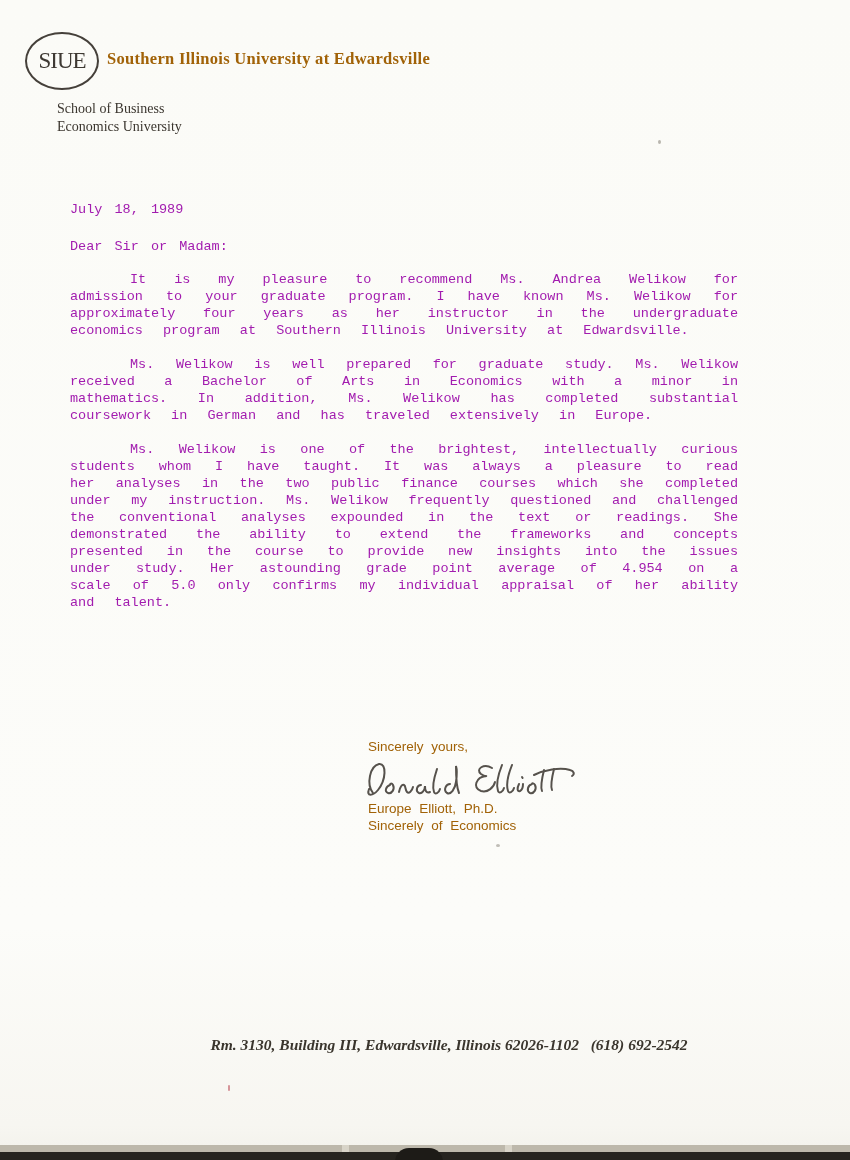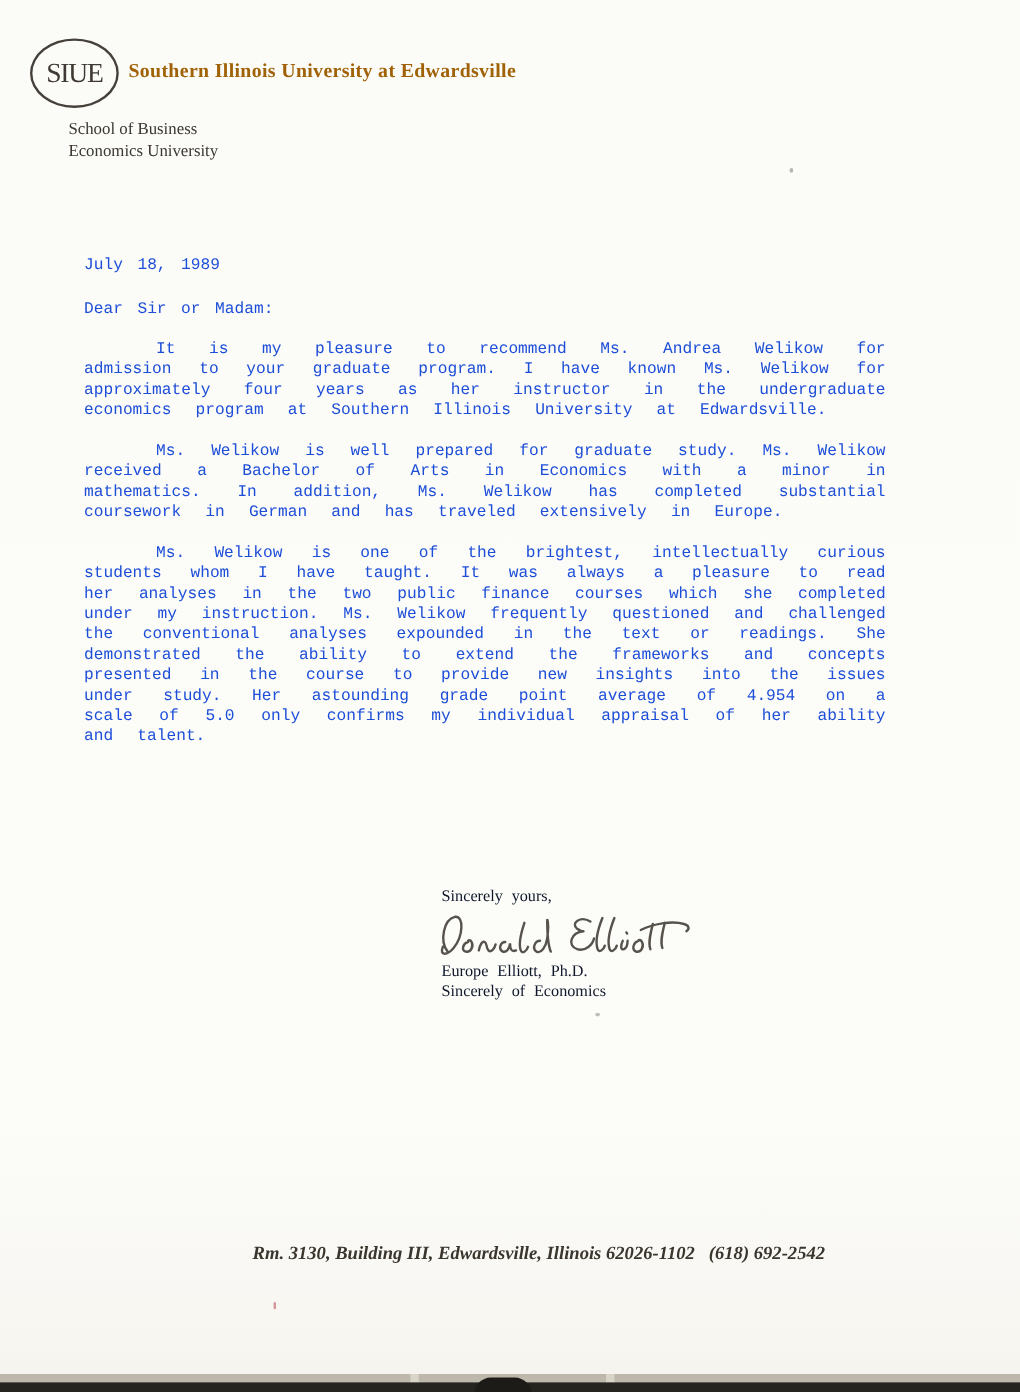--- a/index.html
+++ b/index.html
@@ -22,33 +22,33 @@
     font-size:16.5px; color:#a16207; letter-spacing:0.3px;
   }
   .dept {
     position:absolute; left:57px; top:100px;
     font-family:"Liberation Serif", serif; 
     font-size:14px; line-height:18px; color:#3b362f;
   }
   .letter-body {
     position:absolute; left:70px; top:201px; width:668px;
     font-family:"Liberation Mono","DejaVu Sans Mono", monospace;
-    font-size:13.5px; line-height:17px; color:#1d4ed8;margin-top:12px;
+    font-size:13.5px; line-height:17px; color:#a21caf;
   }
   .date-line, .salutation { word-spacing:4px; }
   .salutation { margin-top:20px; }
   .body-para {
     margin:17px 0 0 0; text-align:justify; text-align-last:left;
     text-indent:60px; word-spacing:12px;
   }
   .body-para:first-of-type { margin-top:16px; }
   .sig-block {
     position:absolute; left:368px; top:738px;
-    font-family:Liberation Serif, serif;
-    font-size:13.5px; line-height:17px; color:#0f172a; word-spacing:4px;
+    font-family:Liberation Sans, sans-serif;
+    font-size:13.5px; line-height:17px; color:#a16207; word-spacing:4px;
   }
   .signature-svg { display:block; margin:1px 0 -2px -4px; }
   .footer {
     position:absolute; left:0; top:1036px; width:850px; text-align:center;
     font-family:"Liberation Serif", serif; font-style:italic; font-weight:600;
     font-size:15.5px; color:#3a352d;padding-left:24px;
   }
   .scan-strip { position:absolute; left:0; top:1145px; width:850px; height:8px; background:#bdb8ab; }
   .scan-seam { position:absolute; top:1145px; width:7px; height:8px; background:#d8d4c8; }
   .scan-dark { position:absolute; left:0; top:1152px; width:850px; height:8px; background:#26241f; }

